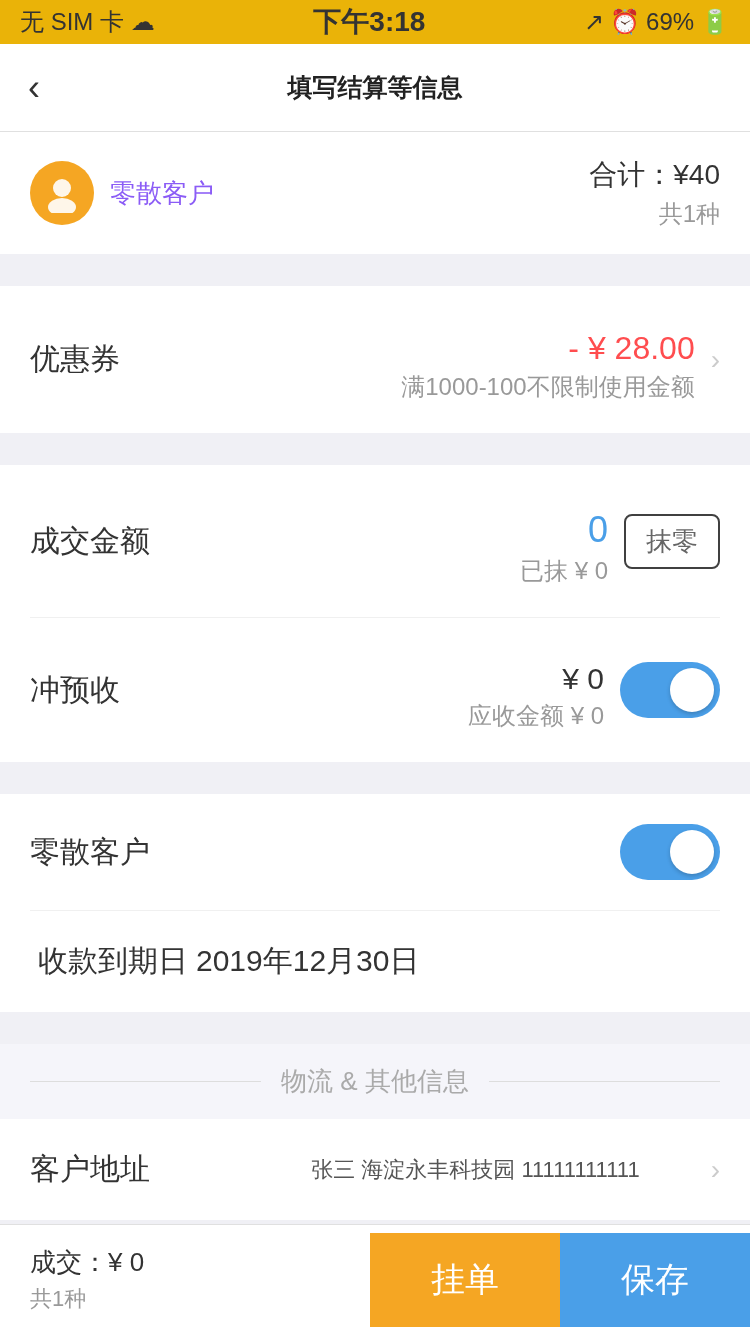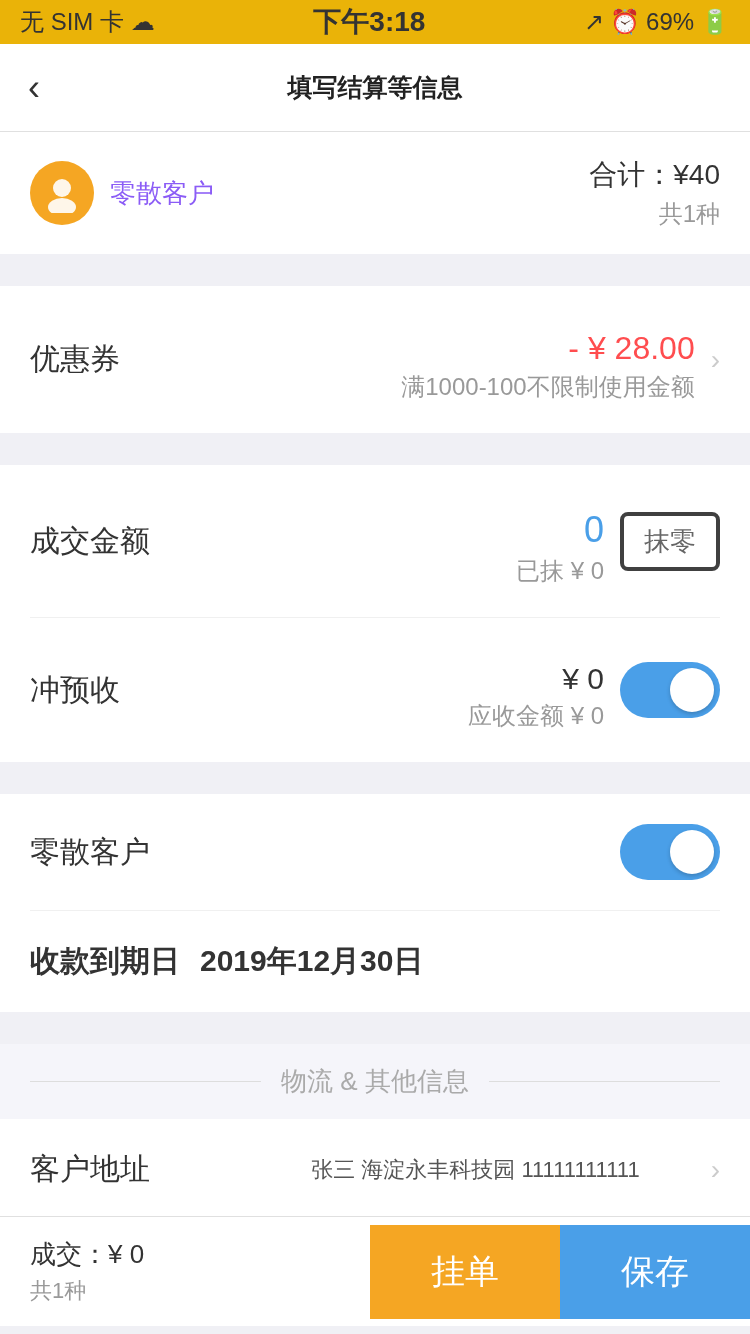--- a/index.html
+++ b/index.html
@@ -148,21 +148,21 @@
       color: #4a9fe8;
       font-size: 36px;
     }
     .chevron {
       font-size: 28px;
       color: #ccc;
     }
 
     
     .round-zero-btn {
-      border: 4px solid #404040;
+      border: 2px solid #404040;
       border-radius: 8px;
       padding: 8px 20px;
       font-size: 26px;
       color: #666;
       background: #fff;
       cursor: pointer;
     }
 
     
     .toggle {
@@ -188,26 +188,25 @@
 
     
     .section-gap {
       height: 16px;
       background: #f0f0f5;
     }
 
     
     .due-date-row {
       background: #fff;
-      padding: 30px 30px;
-      display: flex;
-      align-items: center;
-      gap: 20px;
+      padding: 30px 38px;
+      display: flex;
+      align-items: center;
+      gap: 8px;
       min-height: 80px;
-      font-weight: bold;
     }
     .due-date-label {
       font-size: 30px;
       color: #333;
     }
     .due-date-value {
       font-size: 30px;
       color: #333;
     }
 
@@ -247,21 +246,21 @@
       font-size: 22px;
       color: #555;
       flex: 1;
       text-align: right;
       margin-right: 27px;
     }
 
     
     .bottom-bar {
       position: fixed;
-      bottom: 8px;
+      bottom: 0;
       left: 0;
       width: 750px;
       height: 110px;
       background: #fff;
       display: flex;
       align-items: center;
       border-top: 1px solid #e0e0e0;
     }
     .bottom-info {
       flex: 1;

